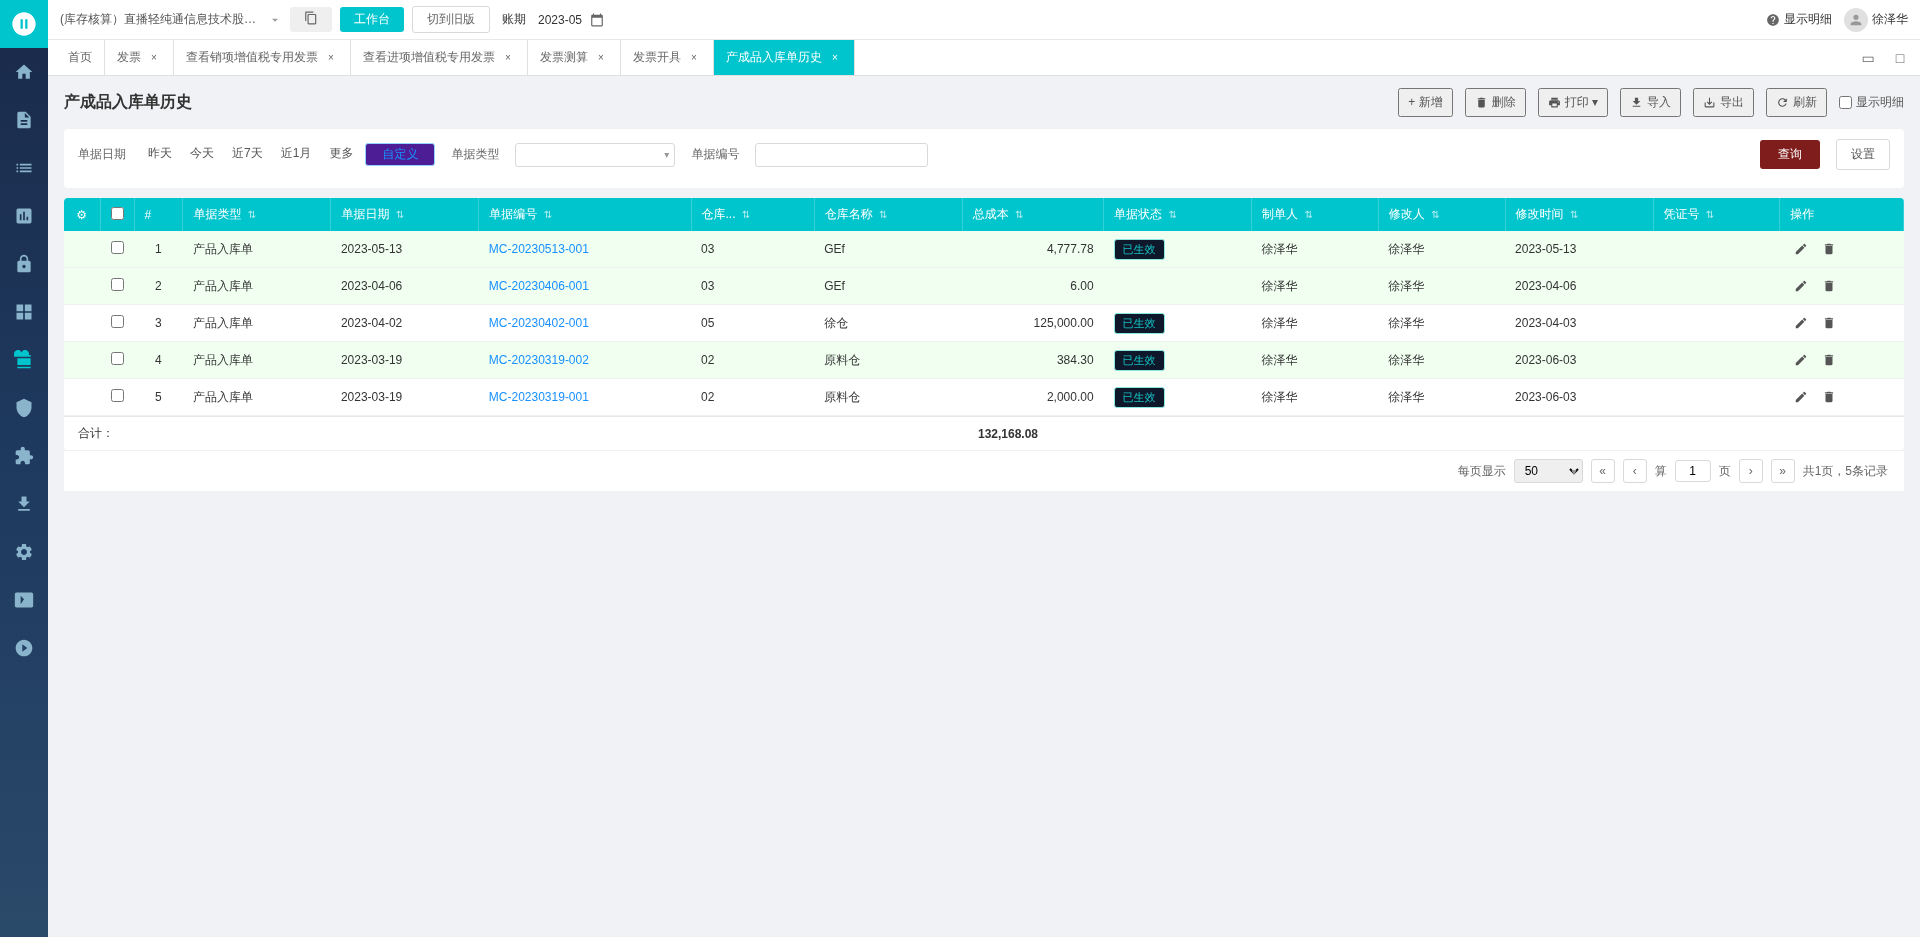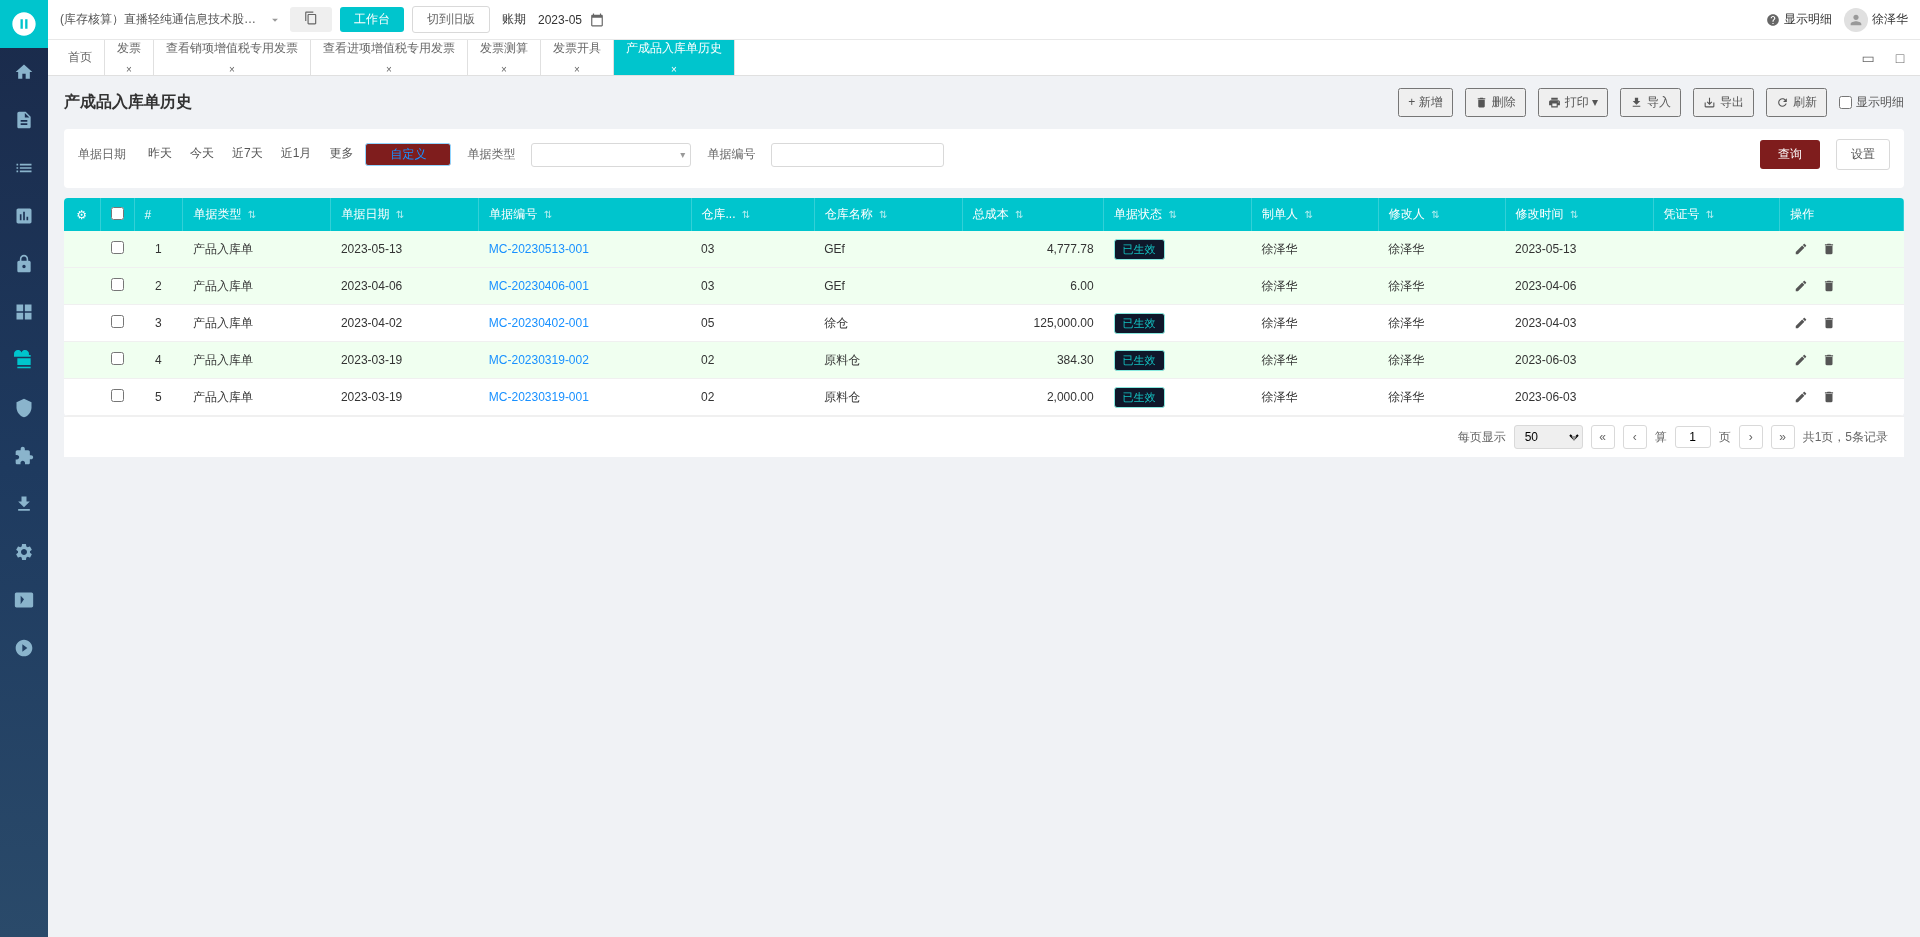--- a/index.html
+++ b/index.html
@@ -25,21 +25,21 @@
     .topbar-btn { padding: 4px 14px; border-radius: 3px; border: none; cursor: pointer; font-size: 12px; }
     .btn-workbench { background: #00c5cd; color: #fff; }
     .btn-switch { background: #fff; color: #666; border: 1px solid #d9d9d9; }
     .topbar-period { font-size: 12px; color: #333; margin-left: 4px; }
     .topbar-right { margin-left: auto; display: flex; align-items: center; gap: 12px; }
     .topbar-user { display: flex; align-items: center; gap: 4px; font-size: 12px; color: #333; cursor: pointer; }
     .topbar-avatar { width: 24px; height: 24px; border-radius: 50%; background: #e0e0e0; display: flex; align-items: center; justify-content: center; font-size: 10px; }
 
     
     .tabbar { height: 36px; background: #fff; display: flex; align-items: center; padding: 0 0 0 8px; border-bottom: 1px solid #e0e0e0; flex-shrink: 0; overflow-x: auto; gap: 0; }
-    .tab-item { height: 36px; padding: 0 12px; display: flex; align-items: center; gap: 6px; cursor: pointer; font-size: 12px; color: #666; border-right: 1px solid #e0e0e0; white-space: nowrap; flex-shrink: 0; flex-direction: column; }
+    .tab-item { height: 36px; padding: 0 12px; display: flex; align-items: center; gap: 6px; cursor: pointer; font-size: 12px; color: #666; border-right: 1px solid #e0e0e0; white-space: nowrap; flex-shrink: 0; }
     .tab-item.active { background: #00c5cd; color: #fff; }
     .tab-item .tab-close { width: 14px; height: 14px; display: flex; align-items: center; justify-content: center; border-radius: 50%; font-size: 10px; cursor: pointer; }
     .tab-home { font-size: 12px; color: #666; padding: 0 12px; cursor: pointer; border-right: 1px solid #e0e0e0; height: 36px; display: flex; align-items: center; }
     .tabbar-right { margin-left: auto; display: flex; align-items: center; padding-right: 8px; gap: 8px; }
     .tabbar-right-btn { width: 24px; height: 24px; display: flex; align-items: center; justify-content: center; cursor: pointer; color: #666; font-size: 14px; }
 
     
     .page-content { flex: 1; padding: 12px 16px; overflow: auto; background: #f0f2f5; }
 
     
@@ -47,21 +47,21 @@
     .page-title { font-size: 16px; font-weight: bold; color: #333; }
     .page-actions { display: flex; align-items: center; gap: 12px; }
     .action-btn { display: flex; align-items: center; gap: 4px; font-size: 12px; color: #555; cursor: pointer; padding: 4px 8px; }
 
     
     .filter-area { background: #fff; border-radius: 4px; padding: 10px 14px; margin-bottom: 10px; }
     .filter-row { display: flex; align-items: center; gap: 16px; margin-bottom: 8px; }
     .filter-label { font-size: 12px; color: #666; white-space: nowrap; }
     .filter-date-options { display: flex; gap: 6px; }
     .filter-date-btn { font-size: 12px; color: #555; cursor: pointer; padding: 2px 6px; }
-    .filter-date-custom { background: #7f1d1d; border: 1px solid #91d5ff; color: #1890ff; padding: 2px 24px; border-radius: 3px; font-size: 12px; cursor: pointer; }
+    .filter-date-custom { background: #4c1d95; border: 1px solid #91d5ff; color: #1890ff; padding: 2px 16px; border-radius: 3px; font-size: 12px; cursor: pointer; }
     .filter-date-range { font-size: 12px; color: #666; }
     .filter-select { border: 1px solid #d9d9d9; border-radius: 3px; padding: 4px 24px 4px 8px; font-size: 12px; appearance: none; background: #fff; color: #333; min-width: 160px; cursor: pointer; }
     .filter-input { border: 1px solid #d9d9d9; border-radius: 3px; padding: 4px 8px; font-size: 12px; color: #333; min-width: 160px; }
     .filter-expand { font-size: 12px; color: #666; cursor: pointer; display: flex; align-items: center; gap: 4px; }
 
     
     .table-wrapper { background: #fff; border-radius: 4px; overflow: hidden; }
     .data-table { width: 100%; border-collapse: collapse; }
     .data-table thead tr { background: #00c5cd; }
     .data-table thead th { padding: 8px 10px; text-align: left; font-size: 12px; color: #fff; font-weight: normal; white-space: nowrap; border-right: 1px solid rgba(255,255,255,0.2); }
@@ -502,20 +502,26 @@
           <svg width="14" height="14" viewBox="0 0 24 24" fill="currentColor">
                         <path d="M6 19c0 1.1.9 2 2 2h8c1.1 0 2-.9 2-2V7H6v12zM19 4h-3.5l-1-1h-5l-1 1H5v2h14V4z"></path>
                       </svg>
         </span>
       </div>
     </td>
   </tr>
             </tbody>
         </table>
 
+        <div class="table-footer">
+          <span class="footer-total-label">合计：</span>
+          <span style="flex:1;"></span>
+          <span class="footer-total-value">132,168.08</span>
+          <span style="flex:1;"></span>
+        </div>
       </div>
 
       <div class="pagination-bar">
         <span class="pagination-label">每页显示</span>
         <div class="select-wrapper">
           <select class="pagination-select">
             <option value="10">10</option>
             <option value="20">20</option>
             <option value="50" selected="">50</option>
             <option value="100">100</option>

